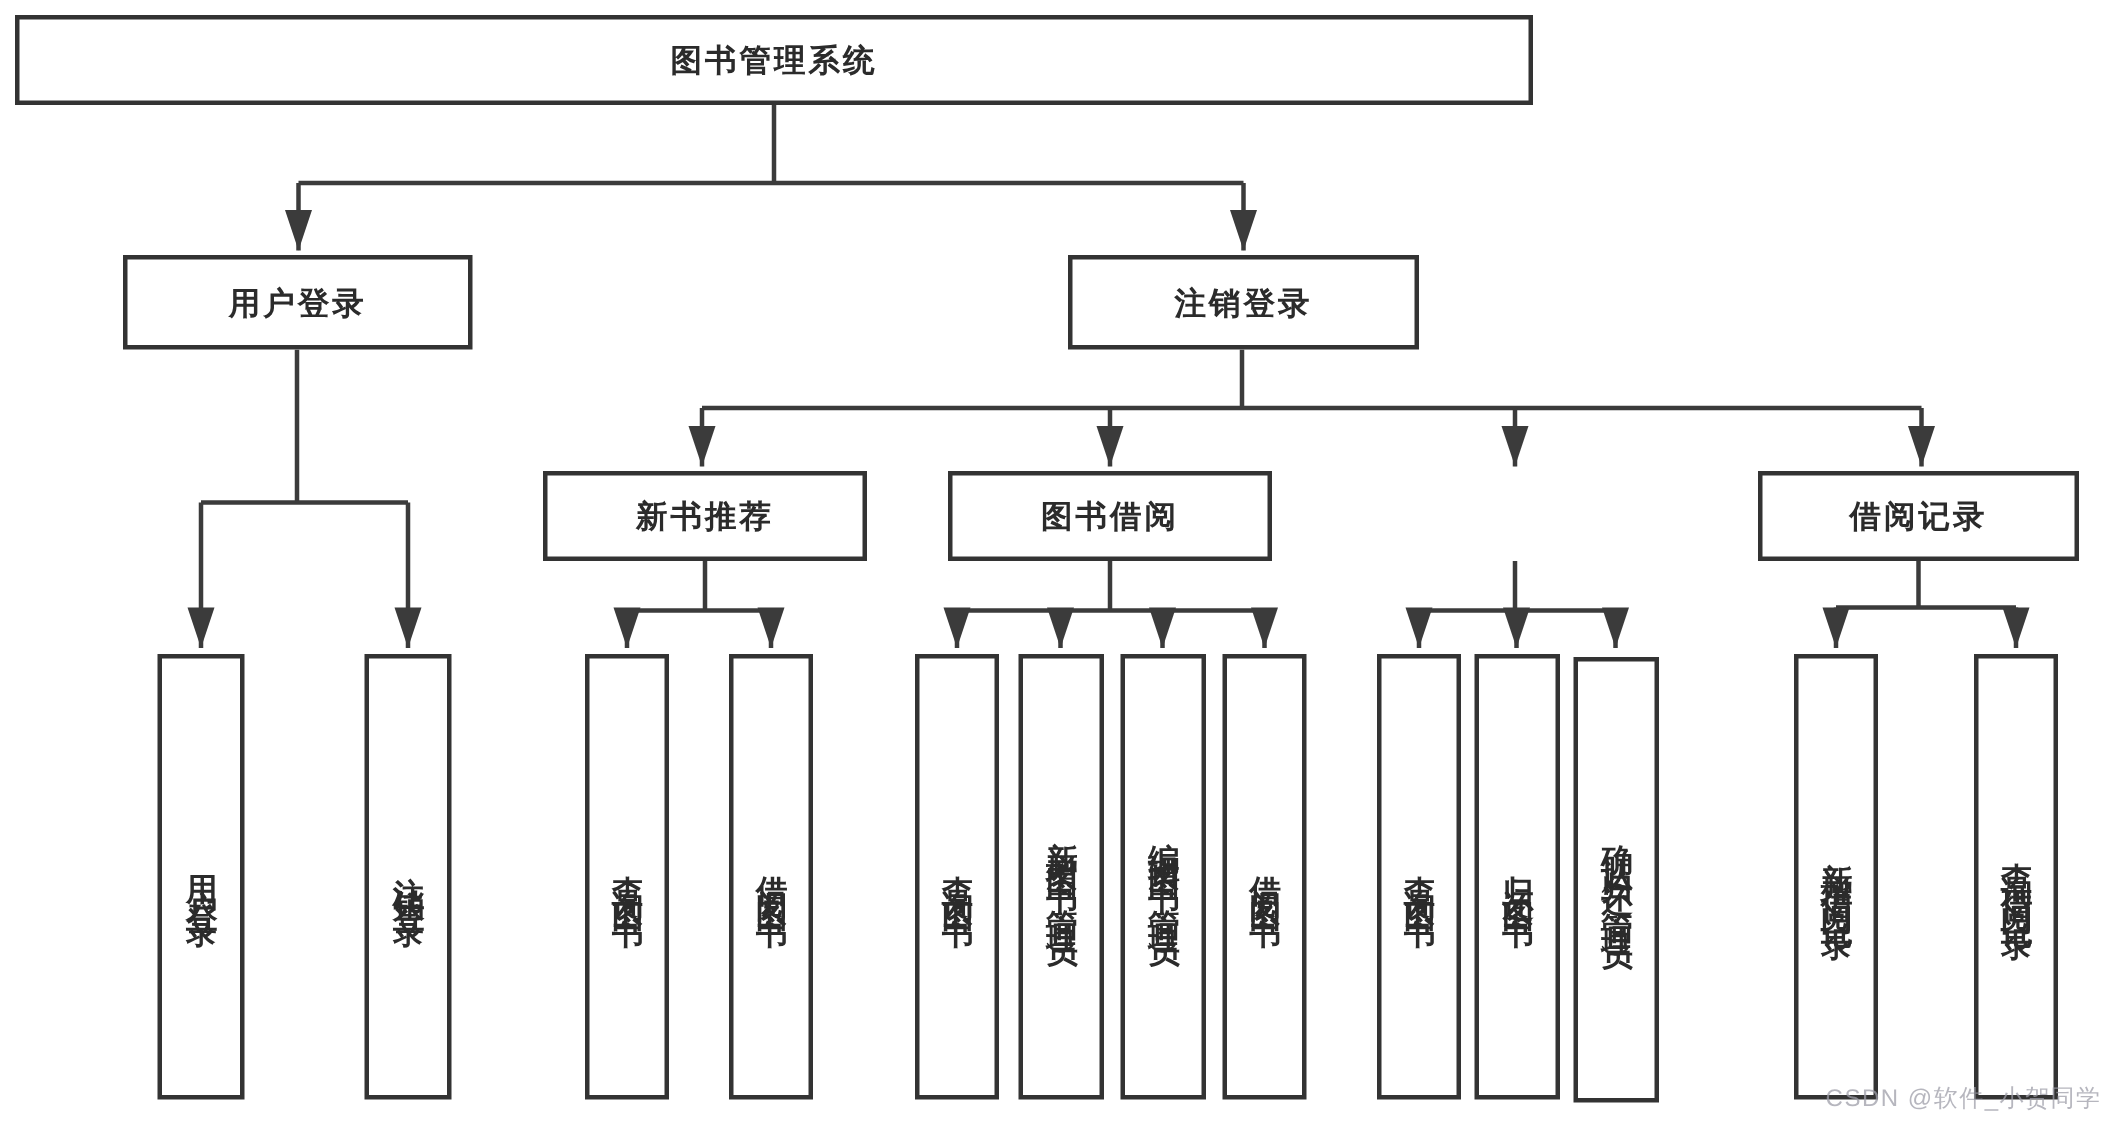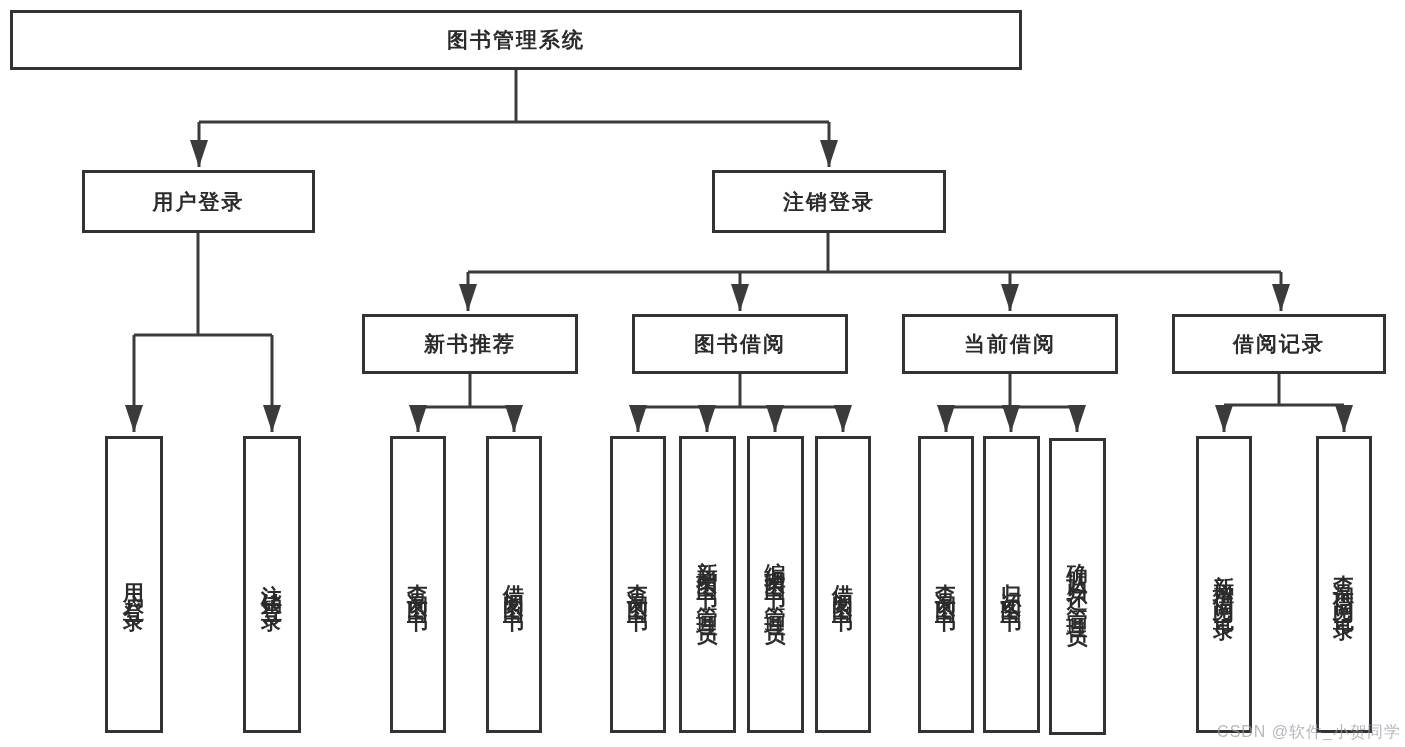--- a/index.html
+++ b/index.html
@@ -111,21 +111,20 @@
     </g>
   </svg>
 
   <div class="node h" style="left:10px; top:10px; width:1012px; height:60px;">图书管理系统</div>
 
   <div class="node h" style="left:82px; top:170px; width:233px; height:63px;">用户登录</div>
   <div class="node h" style="left:712px; top:170px; width:234px; height:63px;">注销登录</div>
 
   <div class="node h" style="left:362px; top:314px; width:216px; height:60px;">新书推荐</div>
   <div class="node h" style="left:632px; top:314px; width:216px; height:60px;">图书借阅</div>
-  <div class="node h" style="left:902px; top:314px; width:216px; height:60px;">当前借阅</div>
   <div class="node h" style="left:1172px; top:314px; width:214px; height:60px;">借阅记录</div>
 
   <div class="node leaf" style="left:105px; top:436px; width:58px; height:297px;">用户登录</div>
   <div class="node leaf" style="left:243px; top:436px; width:58px; height:297px;">注销登录</div>
 
   <div class="node leaf" style="left:390px; top:436px; width:56px; height:297px;">查询图书</div>
   <div class="node leaf" style="left:486px; top:436px; width:56px; height:297px;">借阅图书</div>
 
   <div class="node leaf" style="left:610px; top:436px; width:56px; height:297px;">查询图书</div>
   <div class="node leaf" style="left:679px; top:436px; width:57px; height:297px;">新增图书（管理员）</div>

